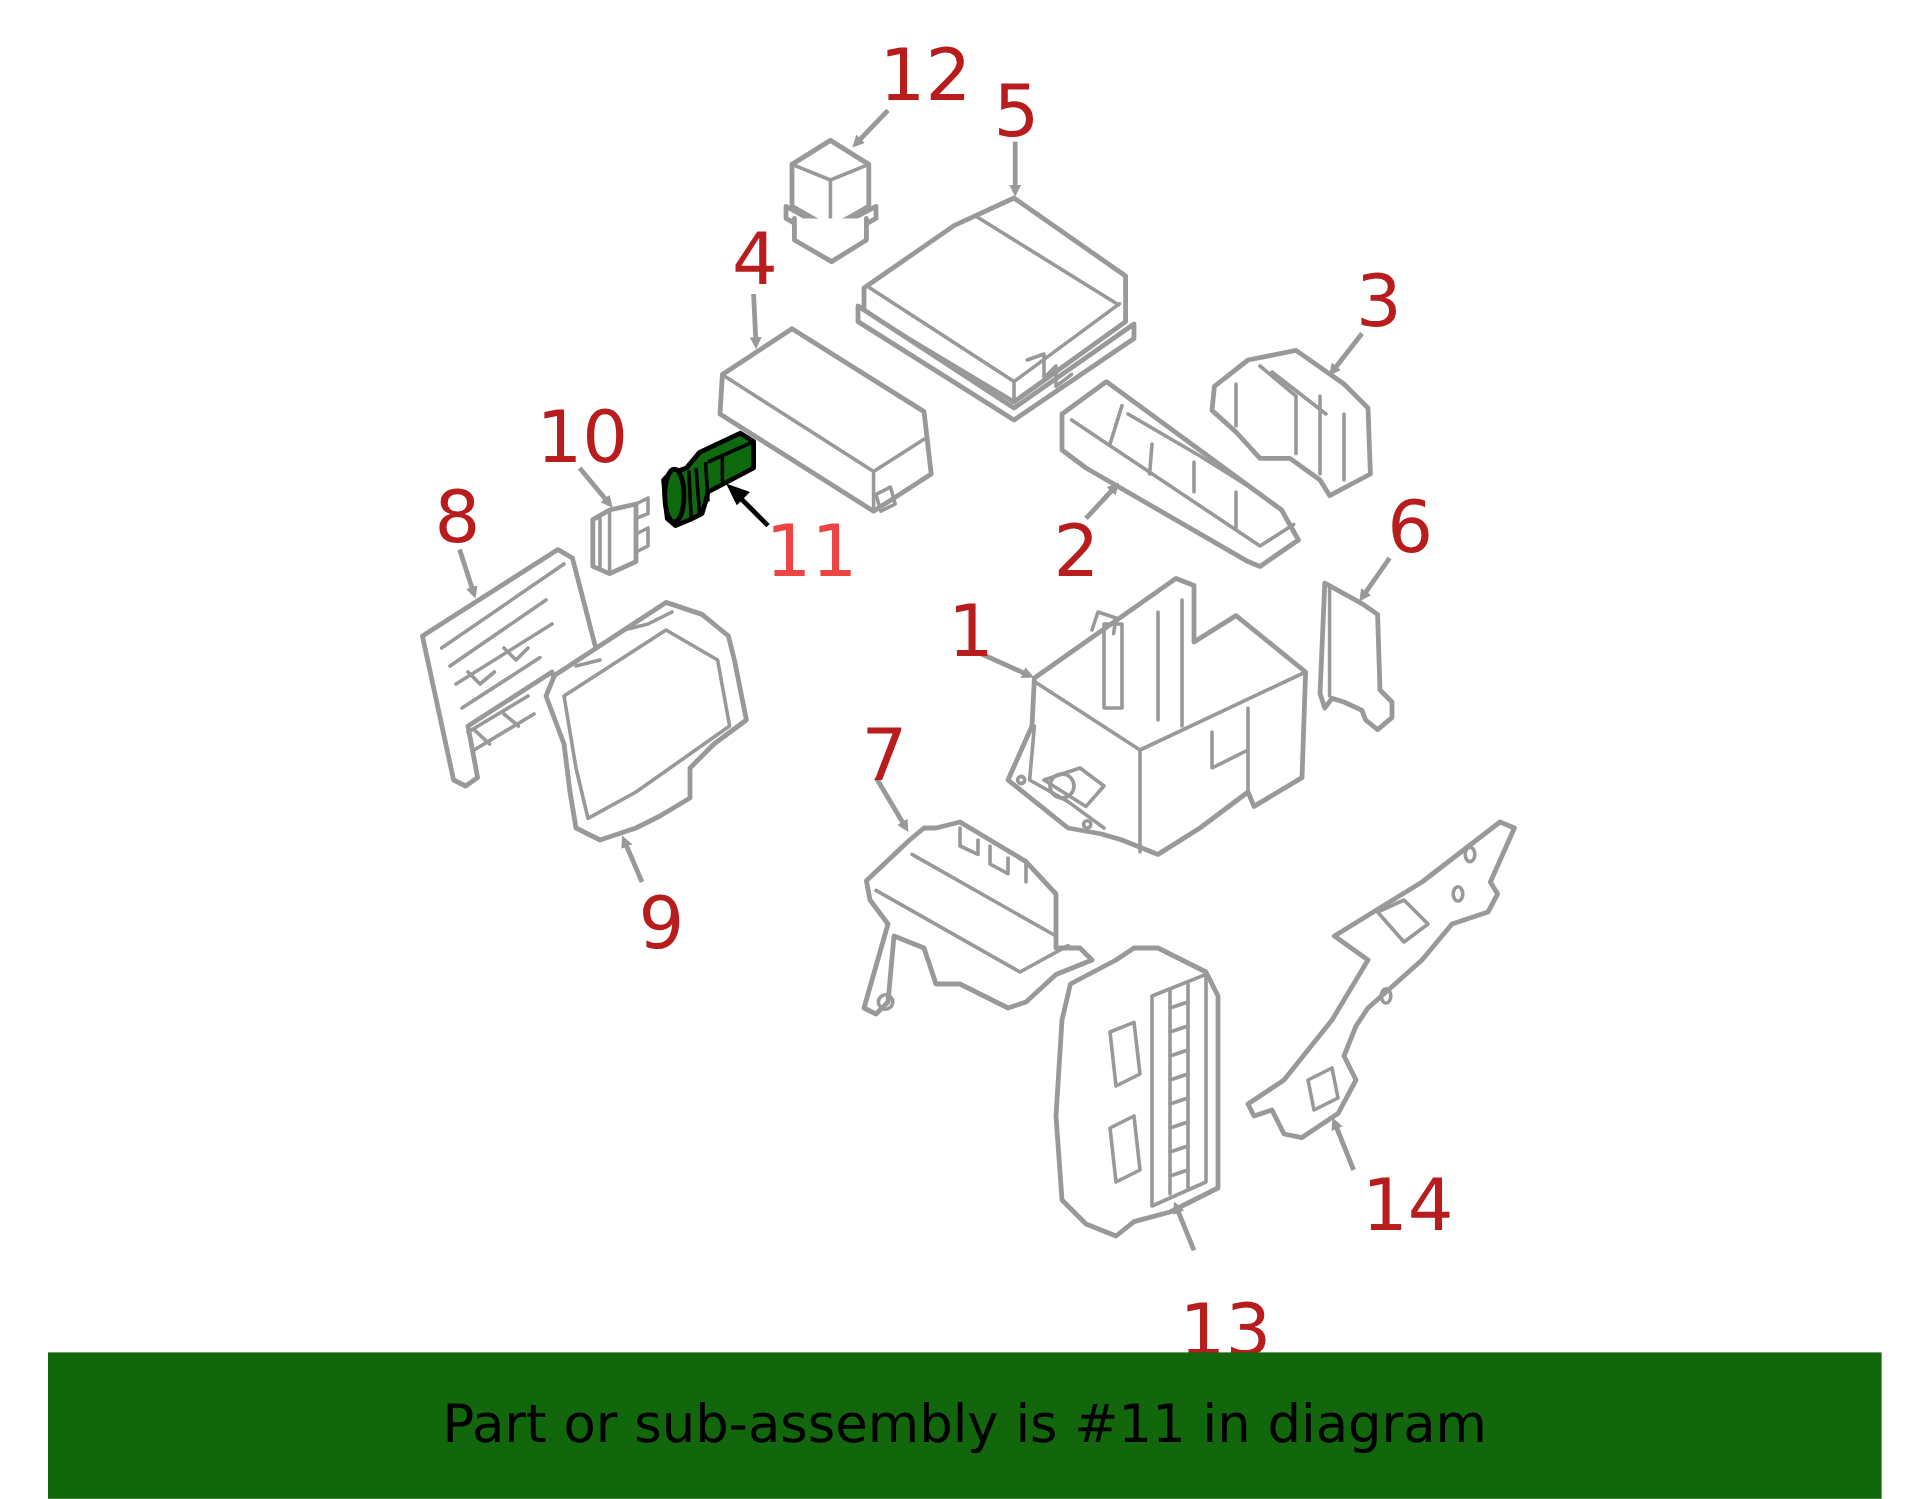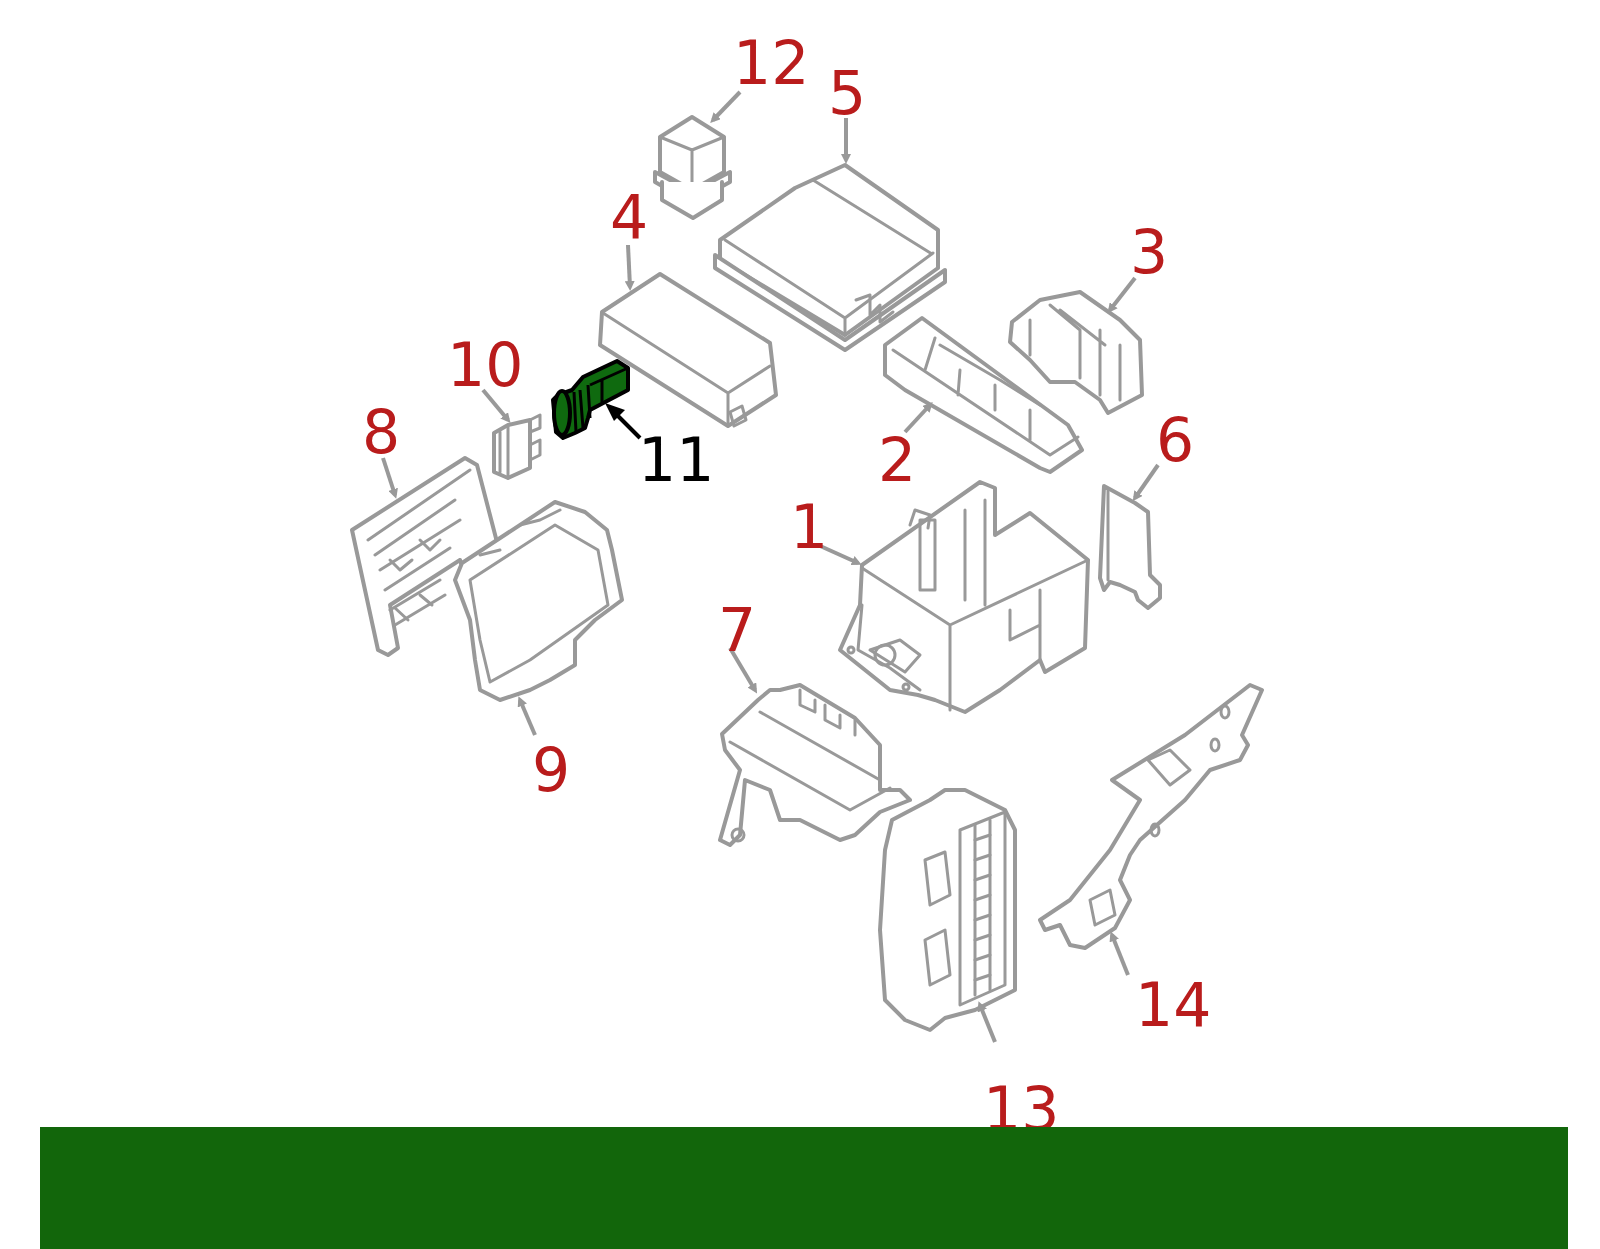--- a/index.html
+++ b/index.html
@@ -3,21 +3,21 @@
 <meta charset="utf-8">
 <style>
   html, body { margin: 0; padding: 0; background: #ffffff; }
   body { width: 1600px; height: 1249px; position: relative; overflow: hidden; font-family: "DejaVu Sans", sans-serif; }
   #diagram { position: absolute; left: 0; top: 0; width: 1600px; height: 1130px; }
   .part { fill: #ffffff; stroke: #999999; stroke-width: 4; stroke-linejoin: round; stroke-linecap: round; }
   .part-thin { fill: none; stroke: #999999; stroke-width: 3; stroke-linejoin: round; stroke-linecap: round; }
   .hl { fill: #0f6a0f; stroke: #000000; stroke-width: 4; stroke-linejoin: round; }
   .hl-line { fill: none; stroke: #000000; stroke-width: 3; }
   .callout-label { position: absolute; font-family: "DejaVu Sans", sans-serif; font-size: 60px; color: #b91c1c; line-height: 1; }
-  .callout-label.active { color: #000000; }
+  .callout-label.active { color: #ef4444; }
   .arrow { stroke: #999999; stroke-width: 4; fill: none; }
   .arrow-head { fill: #999999; }
   .arrow.active { stroke: #000000; }
   .arrow-head.active { fill: #000000; }
   #banner { position: absolute; left: 40px; top: 1127px; width: 1528px; height: 122px; background: #12660b; display: flex; flex-direction: column; align-items: center; justify-content: center; }
   #banner .line { font-family: "DejaVu Sans", sans-serif; font-size: 44px; color: #000000; line-height: 50px; white-space: nowrap; }
 </style>
 </head>
 <body>
 
@@ -148,13 +148,14 @@
 <div class="callout-label" style="left:362px;top:402px;">8</div>
 <div class="callout-label" style="left:878px;top:430px;">2</div>
 <div class="callout-label" style="left:1156px;top:410px;">6</div>
 <div class="callout-label" style="left:790px;top:497px;">1</div>
 <div class="callout-label" style="left:718px;top:600px;">7</div>
 <div class="callout-label" style="left:532px;top:740px;">9</div>
 <div class="callout-label" style="left:1118px;top:975px;margin-left:17px;">14</div>
 <div class="callout-label" style="left:983px;top:1045px;margin-top:34px;">13</div>
 
 <div id="banner">
+  <div class="line">Part or sub-assembly is #11 in diagram</div>
 </div>
 
 </body></html>

